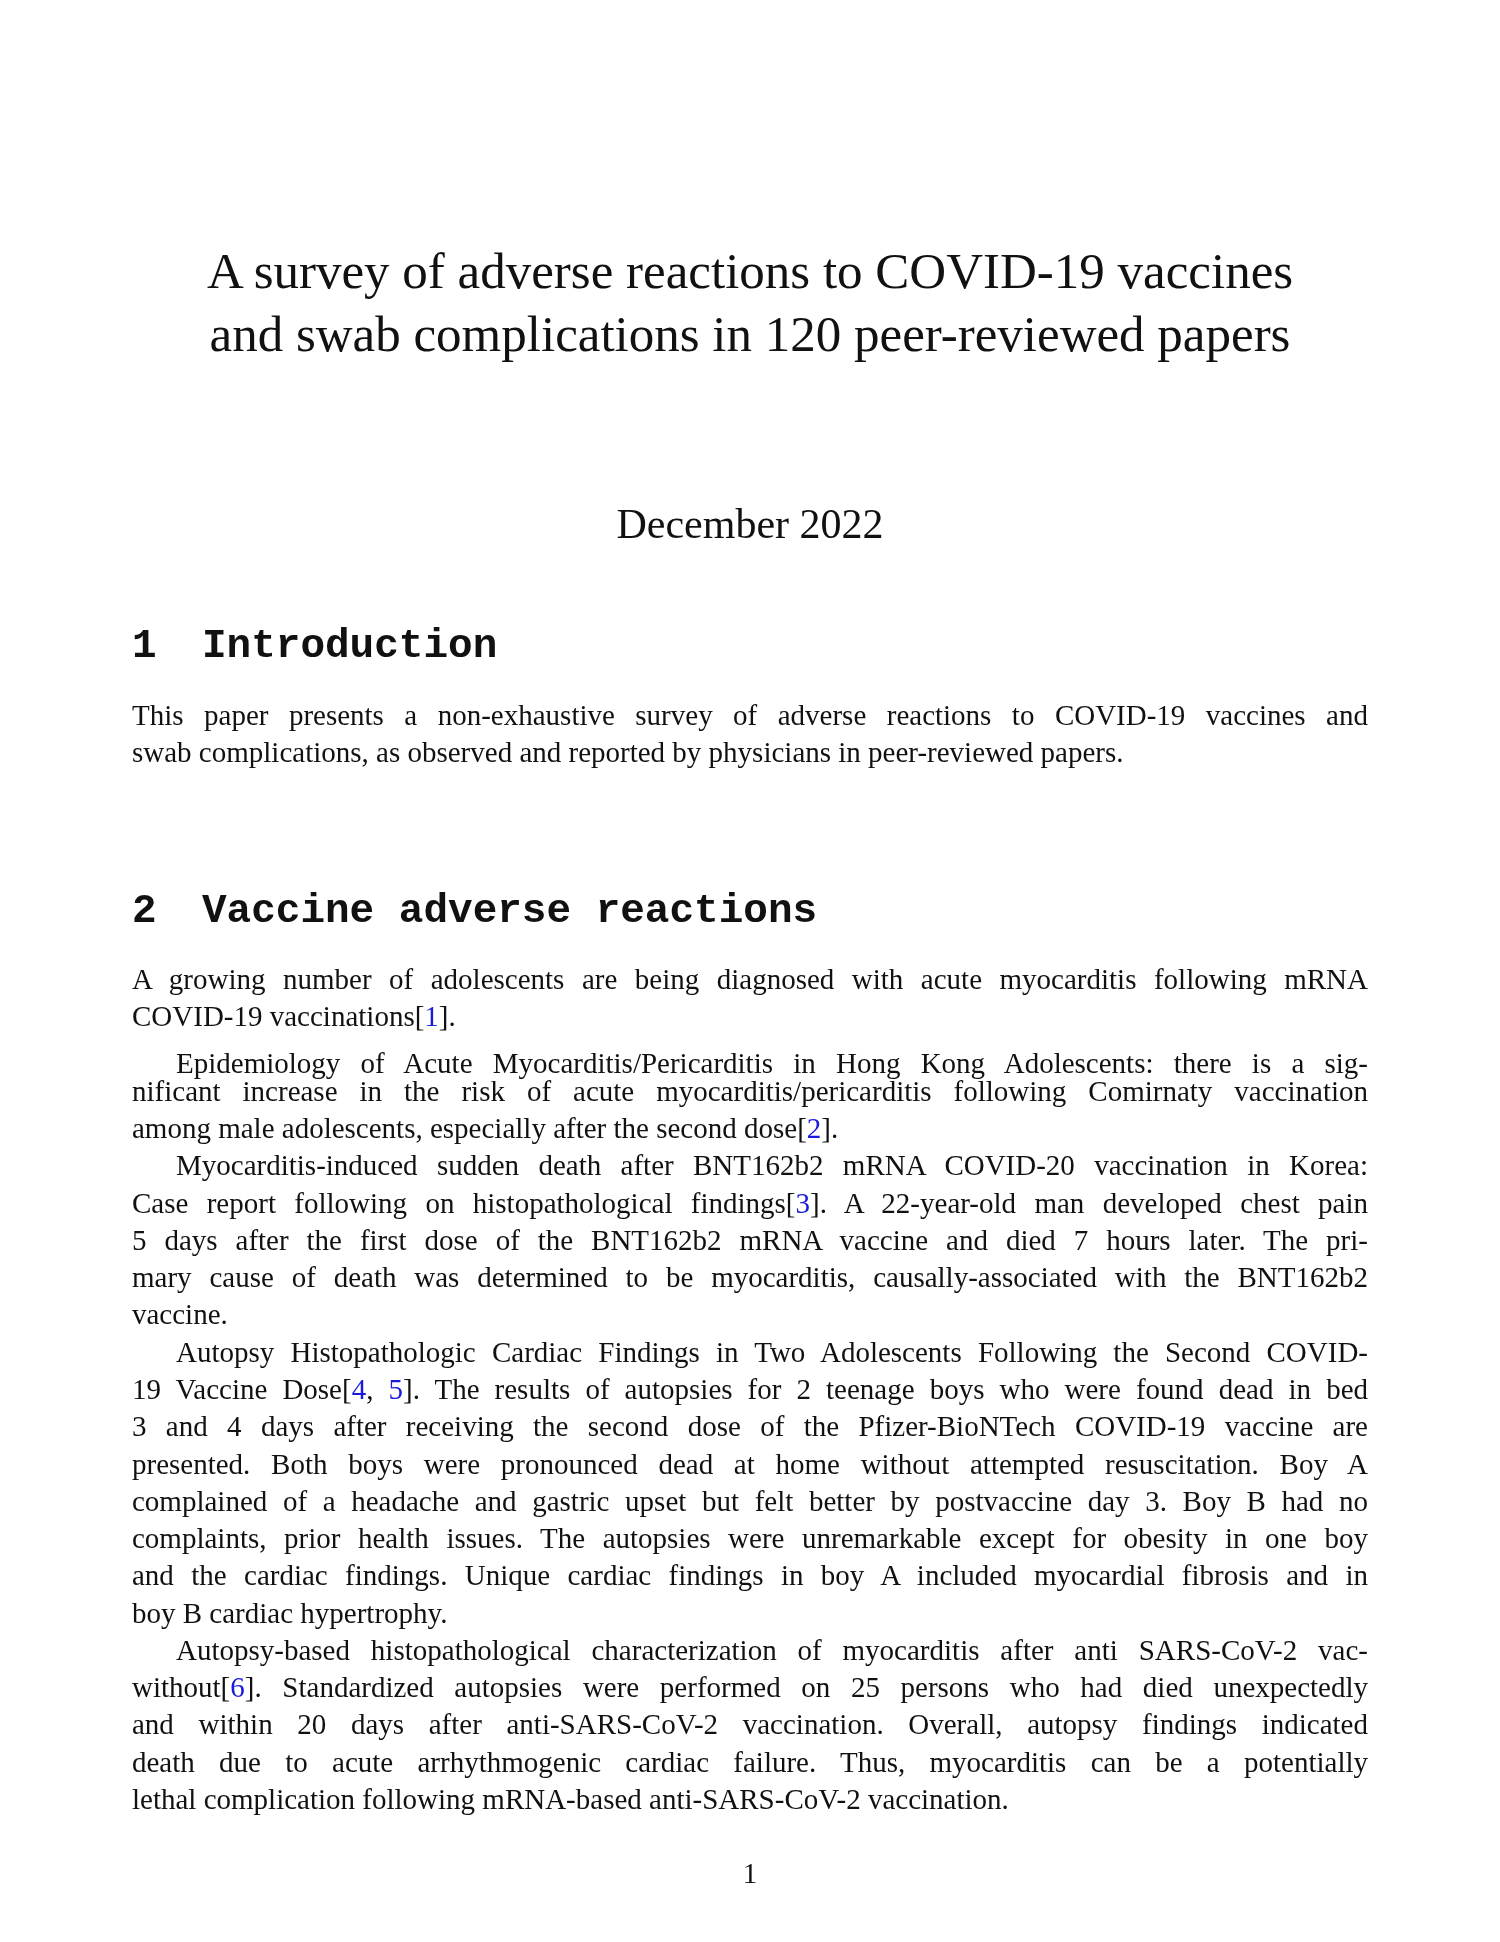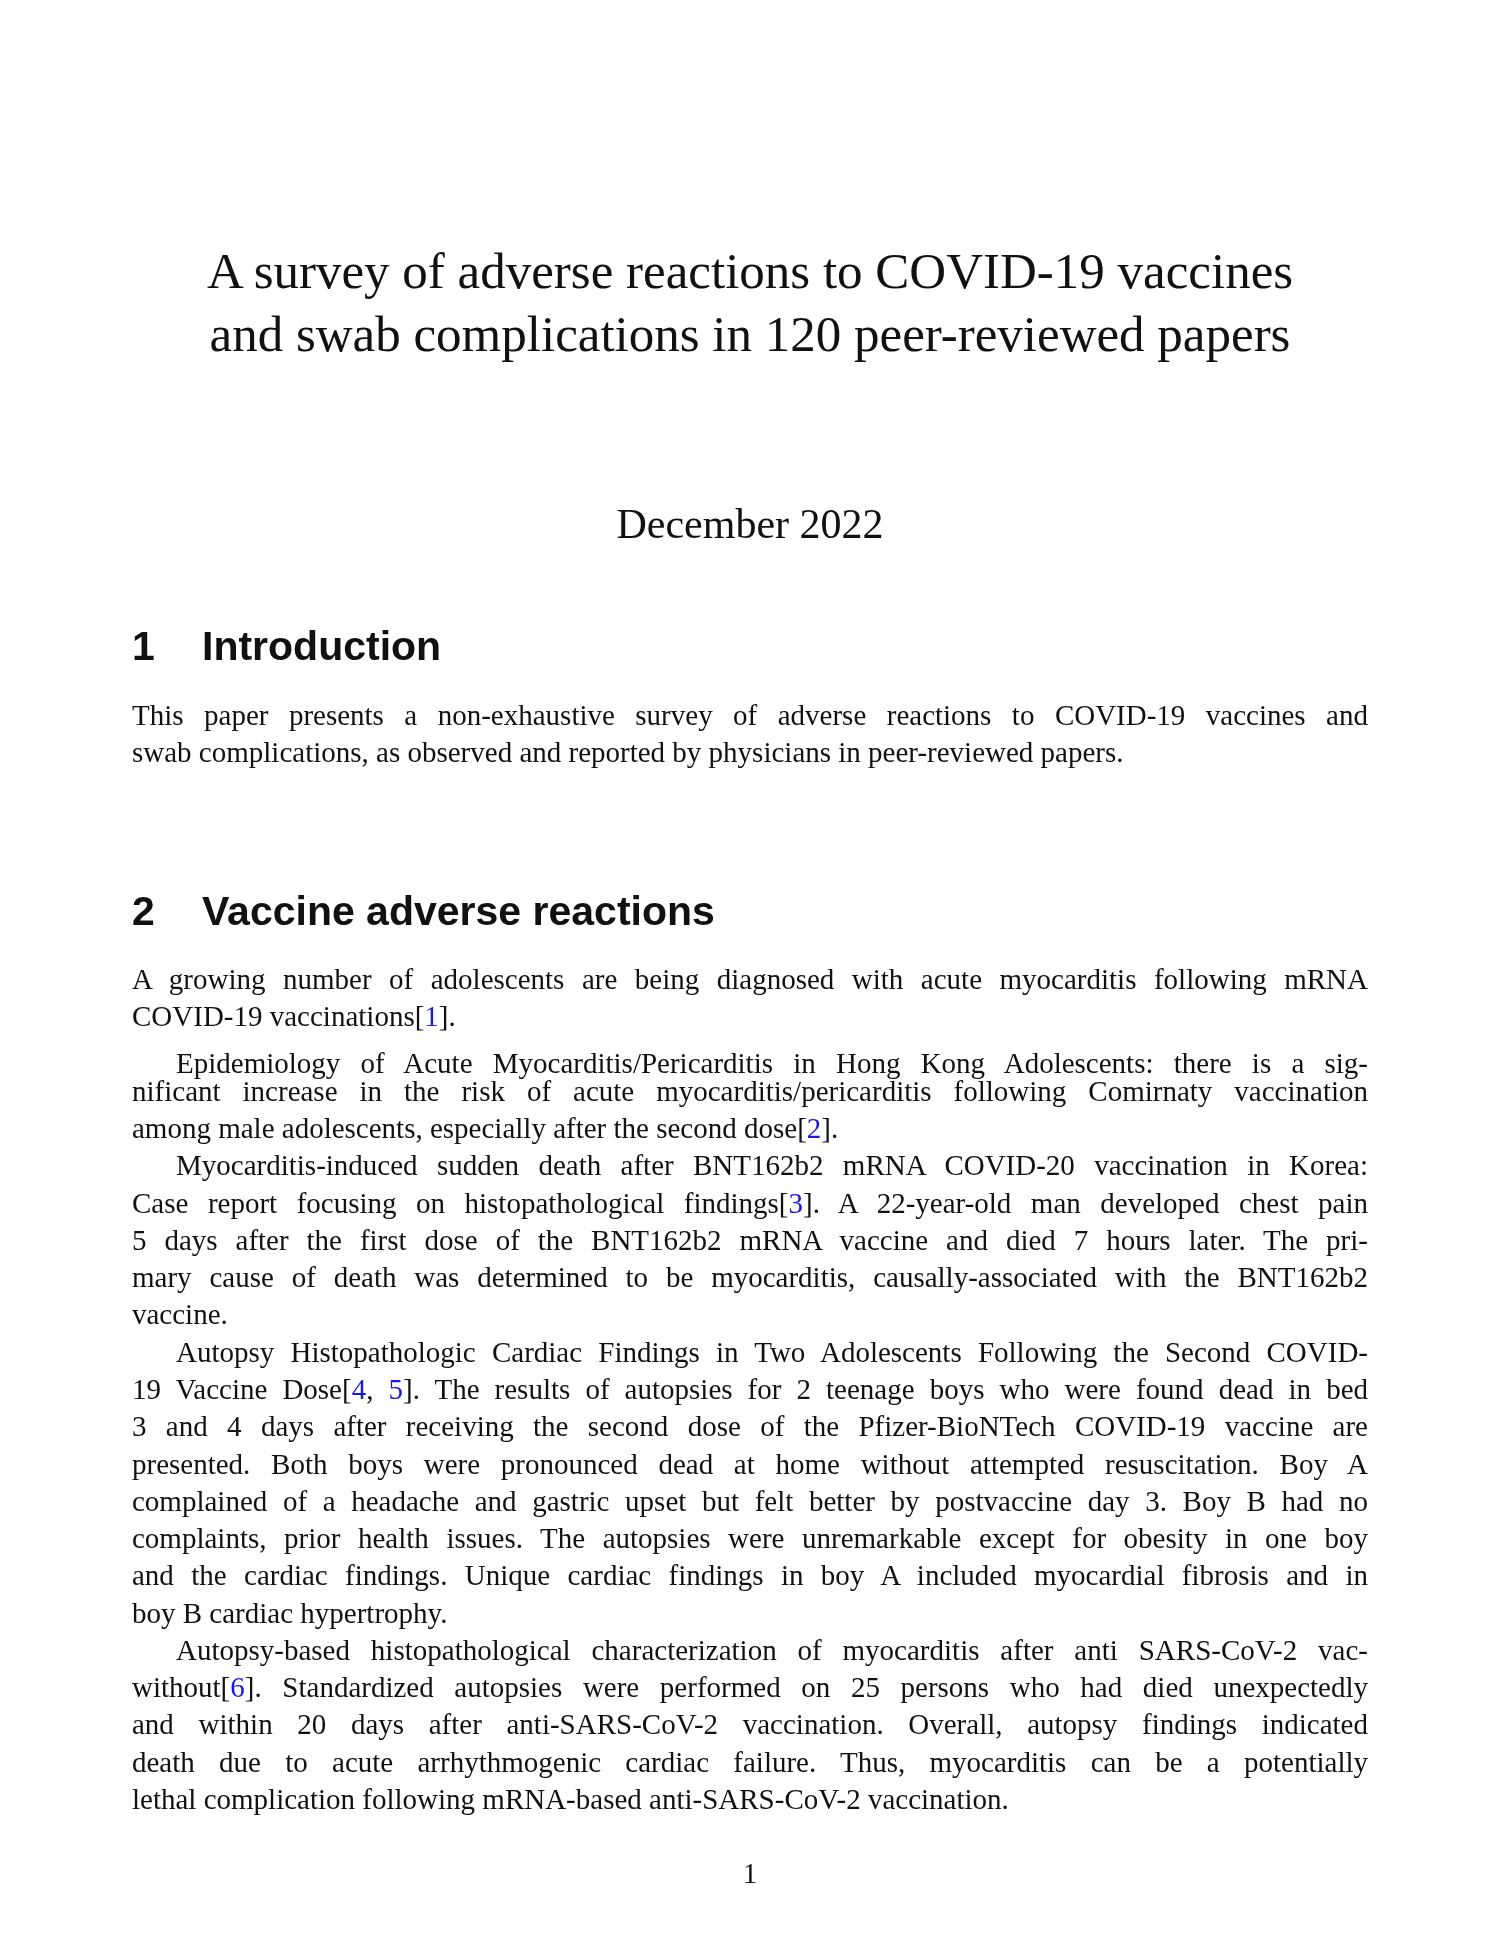--- a/index.html
+++ b/index.html
@@ -3,21 +3,21 @@
 <meta charset="utf-8">
 <style>
   html, body { margin: 0; padding: 0; background: #ffffff; }
   body { width: 1500px; height: 1942px; position: relative; overflow: hidden;
          font-family: "DejaVu Serif", "Liberation Serif", serif; color: #111; }
   .page { position: absolute; left: 0; top: 0; width: 1500px; height: 1452px; background: #fff; }
   .title-line { position: absolute; left: 0; width: 1500px; text-align: center;
          font-family: "Liberation Serif", "DejaVu Serif", serif; font-size: 51px; line-height: 1; white-space: nowrap; }
   .date { position: absolute; left: 0; width: 1500px; text-align: center;
          font-family: "Liberation Serif", serif; font-size: 42px; line-height: 1; }
-  .heading { position: absolute; left: 132px; font-family: Liberation Sans, sans-serif;
+  .heading { position: absolute; left: 132px; font-family: Liberation Mono, monospace;
          font-weight: bold; font-size: 41px; line-height: 1; white-space: nowrap; }
   .heading .num { display: inline-block; width: 70px; }
   .line { position: absolute; left: 132px; width: 1236px; font-family: "Liberation Serif", serif;
          font-size: 29px; line-height: 1; white-space: nowrap; text-align: justify; text-align-last: justify; }
   .line.last { text-align-last: left; }
   .line.indent { text-indent: 44px; }
   .cite { color: #1a1adb; }
   .pagenum { position: absolute; left: 0; width: 1500px; text-align: center;
          font-family: "Liberation Serif", serif; font-size: 29px; line-height: 1; }
 </style>
@@ -41,21 +41,21 @@
   <div class="heading" style="top:891px">
     <span class="num">2</span><span>Vaccine adverse reactions</span>
   </div>
   <div id="sec1-body">
       <div class="line" style="top: 965px;"><span>A growing number of adolescents are being diagnosed with acute myocarditis following mRNA</span></div>
       <div class="line last" style="top: 1002.27px;"><span>COVID-19 vaccinations[</span><span class="cite">1</span><span>].</span></div>
       <div class="line indent" style="top: 1039.54px; margin-top: 9px;"><span>Epidemiology of Acute Myocarditis/Pericarditis in Hong Kong Adolescents: there is a sig-</span></div>
       <div class="line" style="top: 1076.81px;"><span>nificant increase in the risk of acute myocarditis/pericarditis following Comirnaty vaccination</span></div>
       <div class="line last" style="top: 1114.08px;"><span>among male adolescents, especially after the second dose[</span><span class="cite">2</span><span>].</span></div>
       <div class="line indent" style="top: 1151.35px;"><span>Myocarditis-induced sudden death after BNT162b2 mRNA COVID-20 vaccination in Korea:</span></div>
-      <div class="line" style="top: 1188.62px;"><span>Case report focusing on histopathological findings[</span><span class="cite">3</span><span>]. A 22-year-old man developed chest pain</span></div>
+      <div class="line" style="top: 1188.62px;"><span>Case report following on histopathological findings[</span><span class="cite">3</span><span>]. A 22-year-old man developed chest pain</span></div>
       <div class="line" style="top: 1225.89px;"><span>5 days after the first dose of the BNT162b2 mRNA vaccine and died 7 hours later. The pri-</span></div>
       <div class="line" style="top: 1263.16px;"><span>mary cause of death was determined to be myocarditis, causally-associated with the BNT162b2</span></div>
       <div class="line last" style="top: 1300.43px;"><span>vaccine.</span></div>
       <div class="line indent" style="top: 1337.7px;"><span>Autopsy Histopathologic Cardiac Findings in Two Adolescents Following the Second COVID-</span></div>
       <div class="line" style="top: 1374.97px;"><span>19 Vaccine Dose[</span><span class="cite">4</span><span>, </span><span class="cite">5</span><span>]. The results of autopsies for 2 teenage boys who were found dead in bed</span></div>
       <div class="line" style="top: 1412.24px;"><span>3 and 4 days after receiving the second dose of the Pfizer-BioNTech COVID-19 vaccine are</span></div>
       <div class="line" style="top: 1449.51px;"><span>presented. Both boys were pronounced dead at home without attempted resuscitation. Boy A</span></div>
       <div class="line" style="top: 1486.78px;"><span>complained of a headache and gastric upset but felt better by postvaccine day 3. Boy B had no</span></div>
       <div class="line" style="top: 1524.05px;"><span>complaints, prior health issues. The autopsies were unremarkable except for obesity in one boy</span></div>
       <div class="line" style="top: 1561.32px;"><span>and the cardiac findings. Unique cardiac findings in boy A included myocardial fibrosis and in</span></div>

